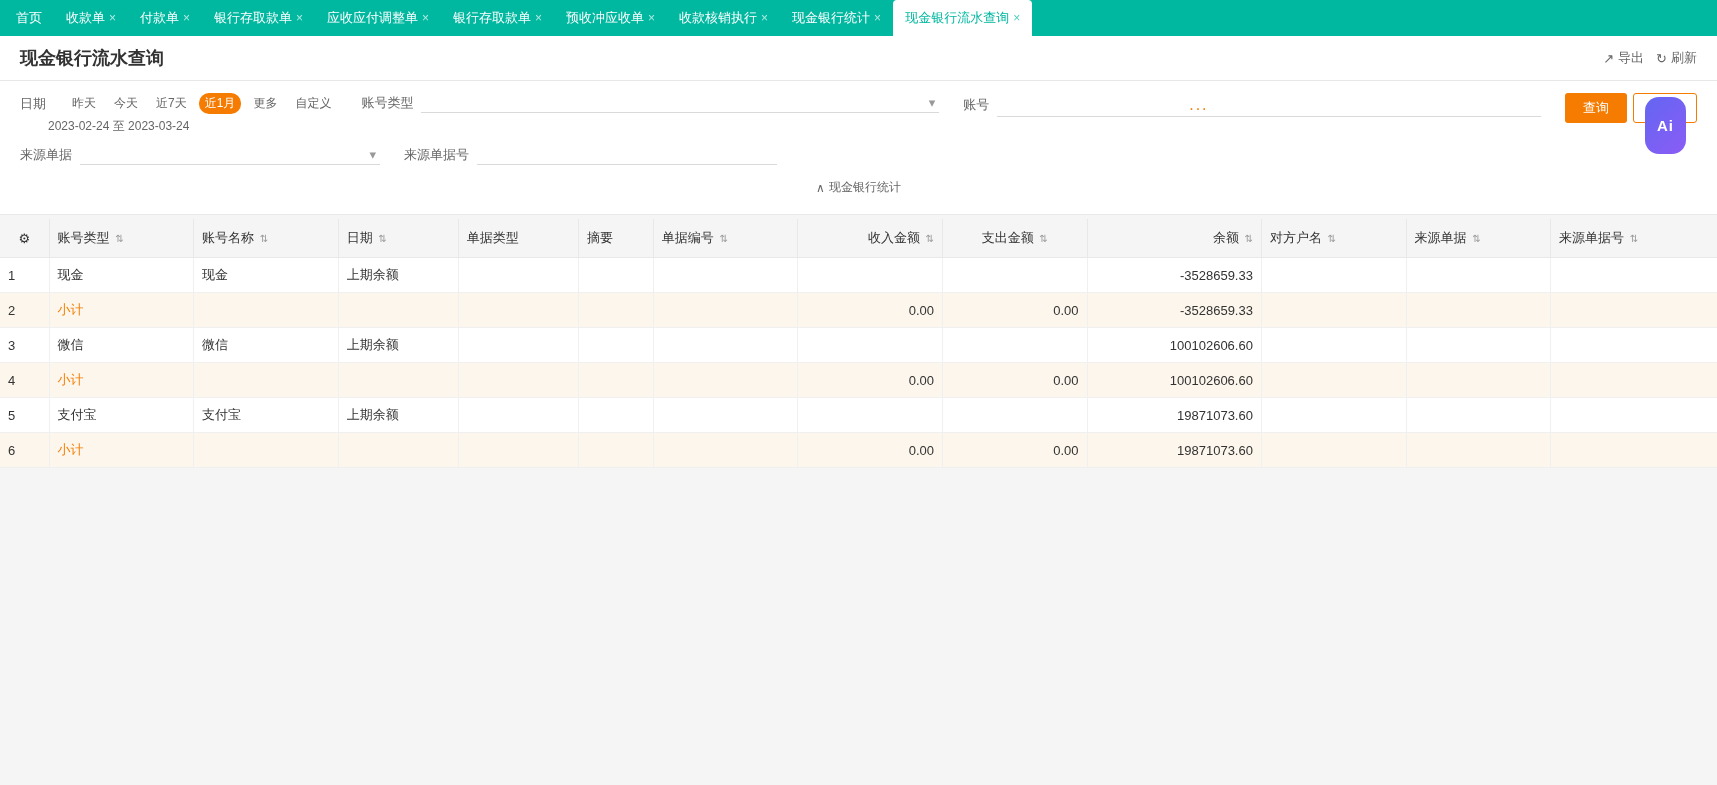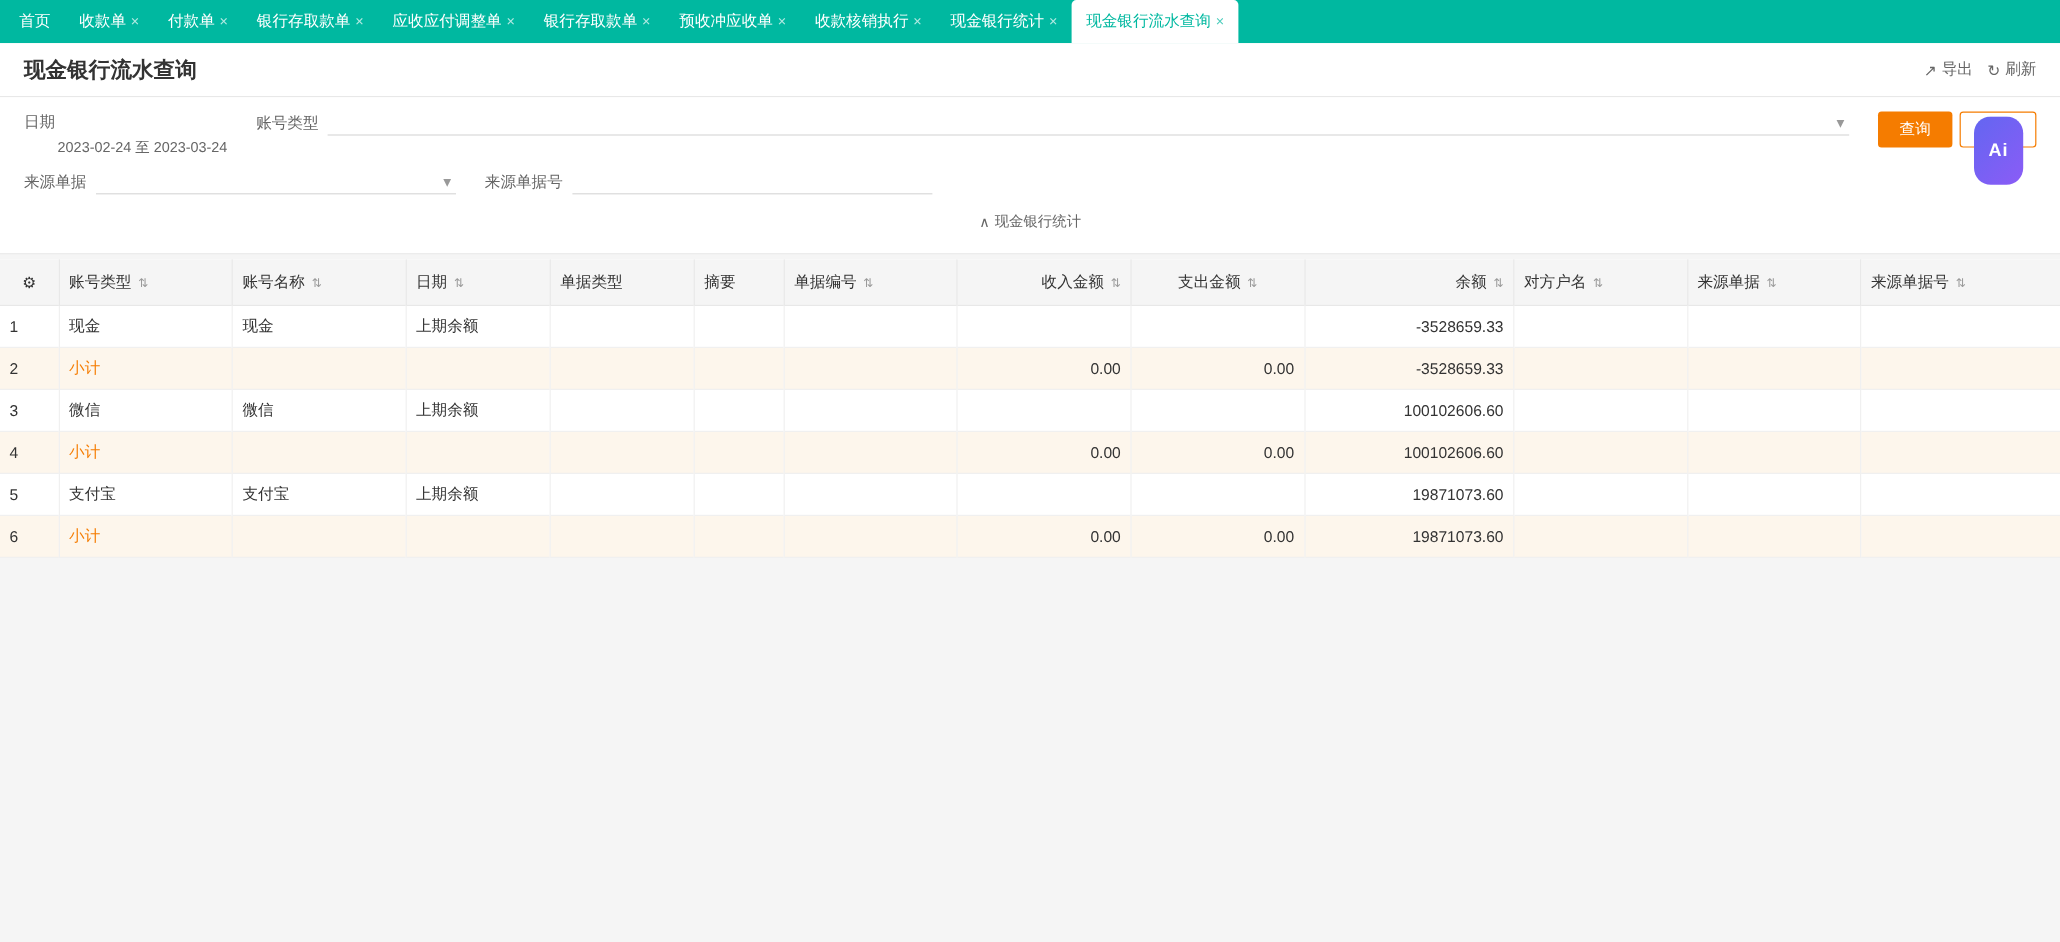--- a/index.html
+++ b/index.html
@@ -277,32 +277,47 @@
     </div>
   </div>
 </div>
 
 <div class="filter-area">
   <div style="display:flex; align-items:flex-start; gap:24px; margin-bottom:10px;">
 
     <div>
       <div class="filter-row" style="margin-bottom:4px;">
         <span class="filter-label">日期</span>
+        <div class="filter-date-options">
+          <span class="date-btn">昨天</span>
+          <span class="date-btn">今天</span>
+          <span class="date-btn">近7天</span>
+          <span class="date-btn active">近1月</span>
+          <span class="date-btn">更多</span>
+          <span class="date-btn">自定义</span>
+        </div>
       </div>
       <div class="date-range" style="margin-left:28px;">2023-02-24 至 2023-03-24</div>
     </div>
 
     <div style="flex:1; display:flex; align-items:center; gap:8px;">
       <span class="filter-label">账号类型</span>
       <div class="filter-select" style="flex:1;">
         <span class="filter-select-text"></span>
         <span style="color:#999;">▾</span>
       </div>
     </div>
 
+    <div style="flex:1; display:flex; align-items:center; gap:8px;">
+      <span class="filter-label">账号</span>
+      <div style="flex:1; display:flex; align-items:center; border-bottom:1px solid #d9d9d9; padding:2px 4px; gap:4px;">
+        <input class="filter-input" style="border: none; min-width: 120px;" placeholder="">
+        <span class="ellipsis-btn">...</span>
+      </div>
+    </div>
 
     <div class="filter-actions">
       <button class="btn-query">查询</button>
       <button class="btn-settings">设置</button>
     </div>
   </div>
 
   <div style="display:flex; align-items:center; gap:24px; margin-bottom:8px;">
     <div style="display:flex; align-items:center; gap:8px;">
       <span class="filter-label">来源单据</span>

